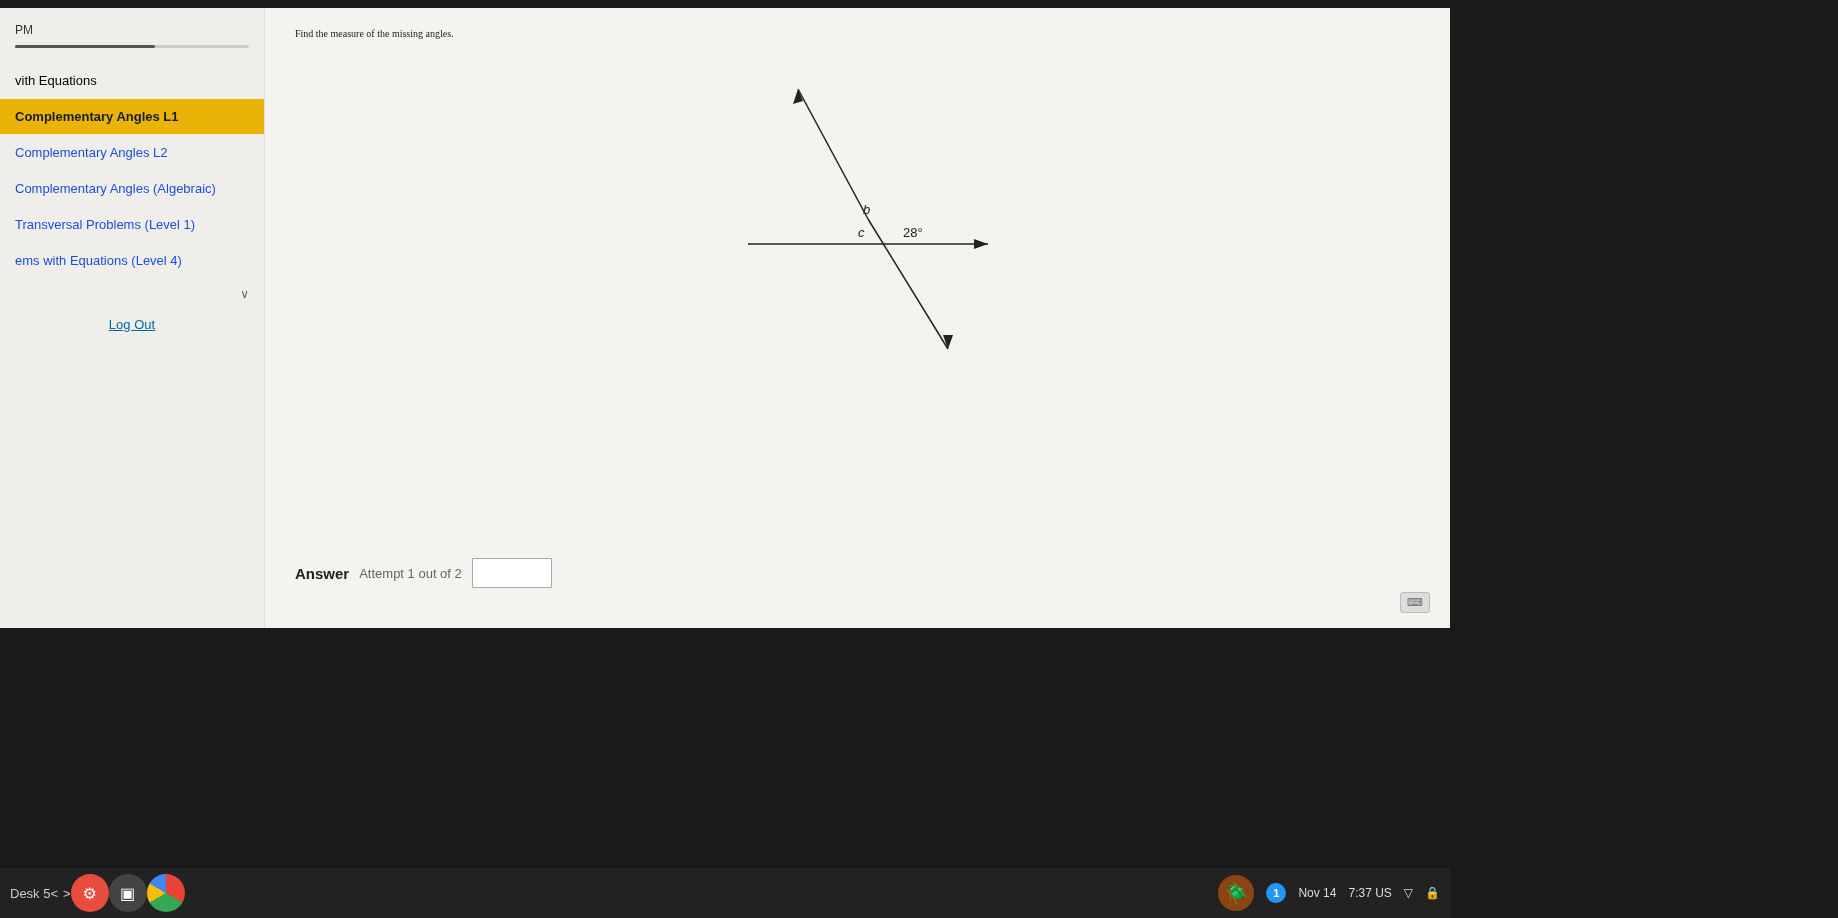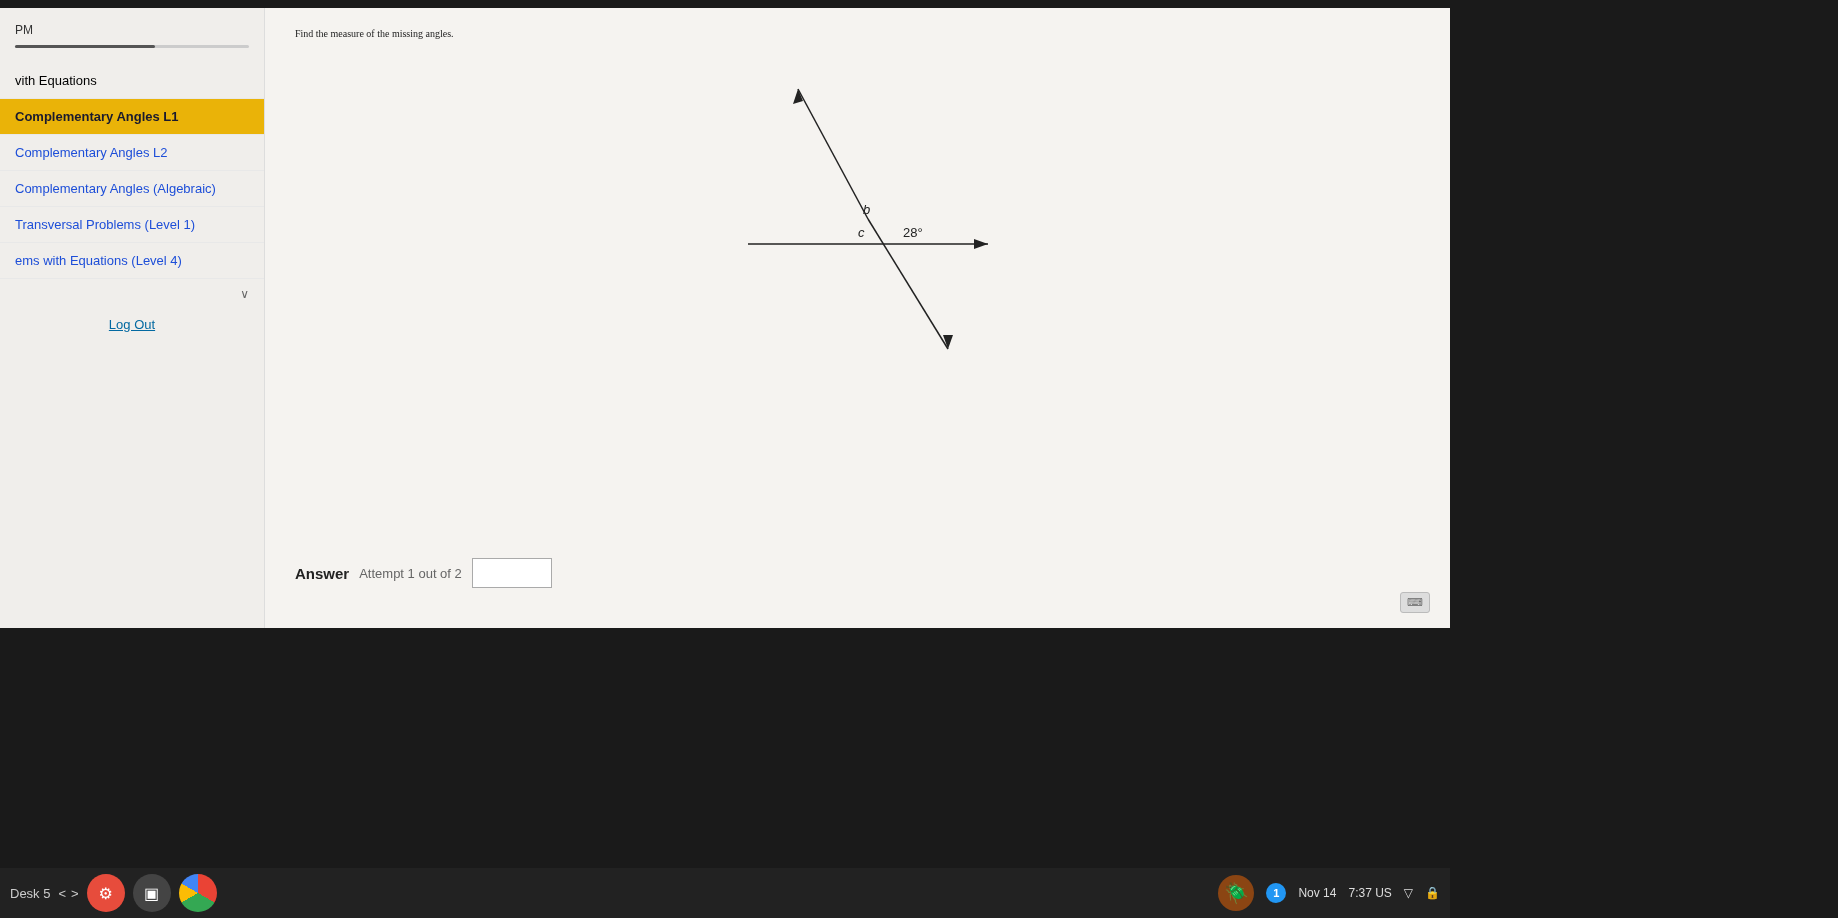--- a/index.html
+++ b/index.html
@@ -195,21 +195,20 @@
     .taskbar {
       position: absolute;
       bottom: 0;
       left: 0;
       width: 1450px;
       height: 50px;
       background: #222;
       display: flex;
       align-items: center;
       padding: 0 10px;
-      gap: 8px;
     }
 
     .taskbar-label {
       color: #ccc;
       font-size: 13px;
     }
 
     .taskbar-nav {
       color: #ccc;
       font-size: 13px;

